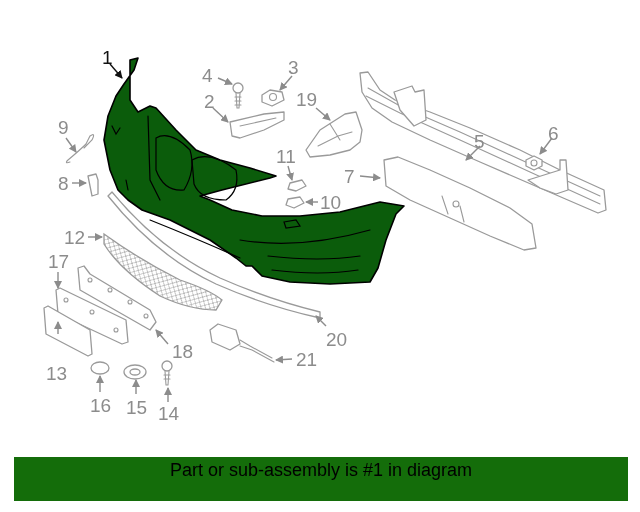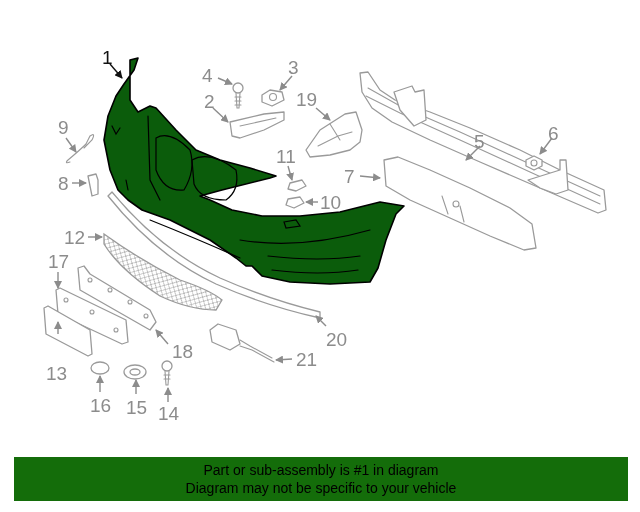--- a/index.html
+++ b/index.html
@@ -6,21 +6,21 @@
   body { width: 640px; height: 512px; position: relative; overflow: hidden; font-family: "Liberation Sans", sans-serif; }
   #diagram { position: absolute; left: 0; top: 0; width: 640px; height: 450px; }
   .callout { font-family: "Liberation Sans", sans-serif; font-size: 19px; fill: #8c8c8c; }
   .callout-main { fill: #111111; }
   .part { fill: #ffffff; stroke: #9a9a9a; stroke-width: 1.3; stroke-linejoin: round; }
   .part-line { fill: none; stroke: #9a9a9a; stroke-width: 1.1; stroke-linecap: round; }
   .leader { fill: none; stroke: #8c8c8c; stroke-width: 1.4; }
   .leader-main { stroke: #111111; }
   .bumper { fill: #0b5c0b; stroke: #000000; stroke-width: 1.6; stroke-linejoin: round; }
   .bumper-line { fill: none; stroke: #000000; stroke-width: 1.2; stroke-linecap: round; }
-  #banner { position: absolute; left: 14px; top: 457px; width: 614px; height: 44px; background: #146d0a; color: #000; text-align: center; font-size: 14px; line-height: 18px; padding-top: 4px; box-sizing: border-box; }
+  #banner { position: absolute; left: 14px; top: 457px; width: 614px; height: 44px; background: #146d0a; color: #000; text-align: center; font-size: 18px; line-height: 18px; padding-top: 4px; box-sizing: border-box; }
   #banner div { white-space: nowrap; }
 </style>
 </head>
 <body>
 
 <svg id="diagram" viewBox="0 0 640 450" xmlns="http://www.w3.org/2000/svg">
   <defs>
     <marker id="arr" markerWidth="8" markerHeight="8" refX="7" refY="4" orient="auto" markerUnits="userSpaceOnUse">
       <path d="M0,0 L8,4 L0,8 z" fill="#8c8c8c"></path>
     </marker>
@@ -189,14 +189,13 @@
     <text class="callout" x="48" y="268">17</text>
     <text class="callout" x="172" y="358">18</text>
     <text class="callout" x="296" y="106">19</text>
     <text class="callout" x="326" y="346">20</text>
     <text class="callout" x="296" y="366">21</text>
   </g>
 </svg>
 
 <div id="banner">
   <div>Part or sub-assembly is #1 in diagram</div>
-  <div>Diagram may not be specific to your vehicle</div>
 </div>
 
 </body></html>

